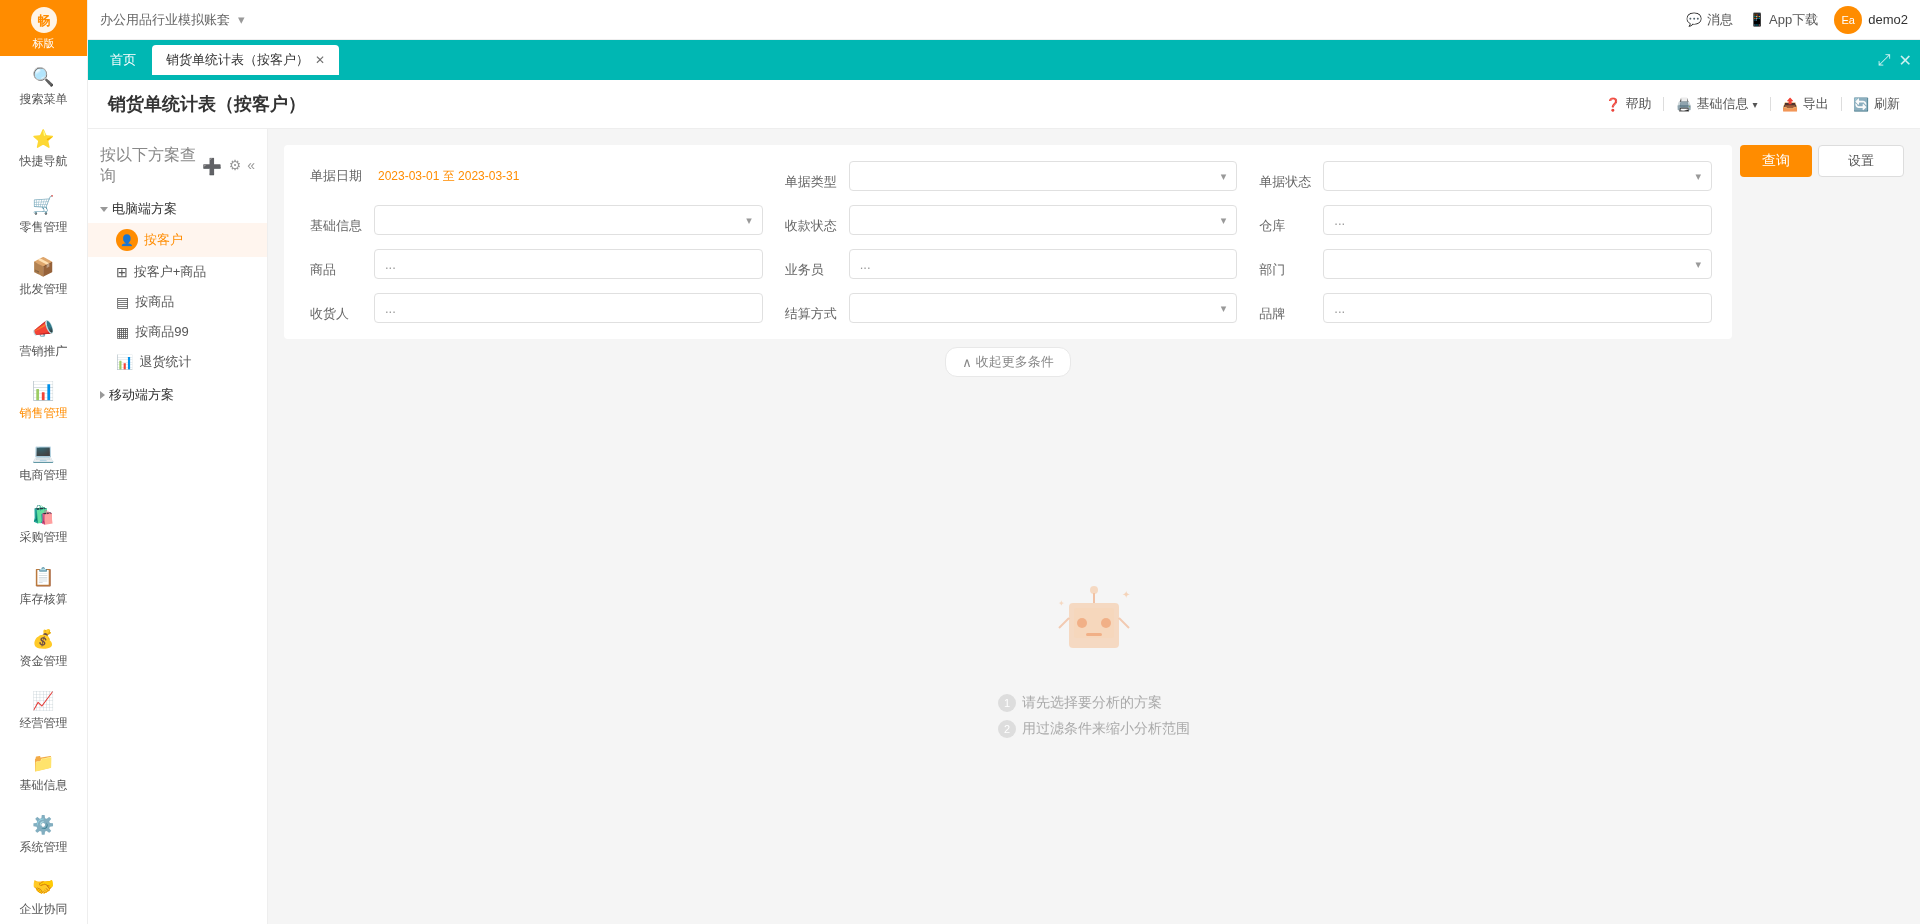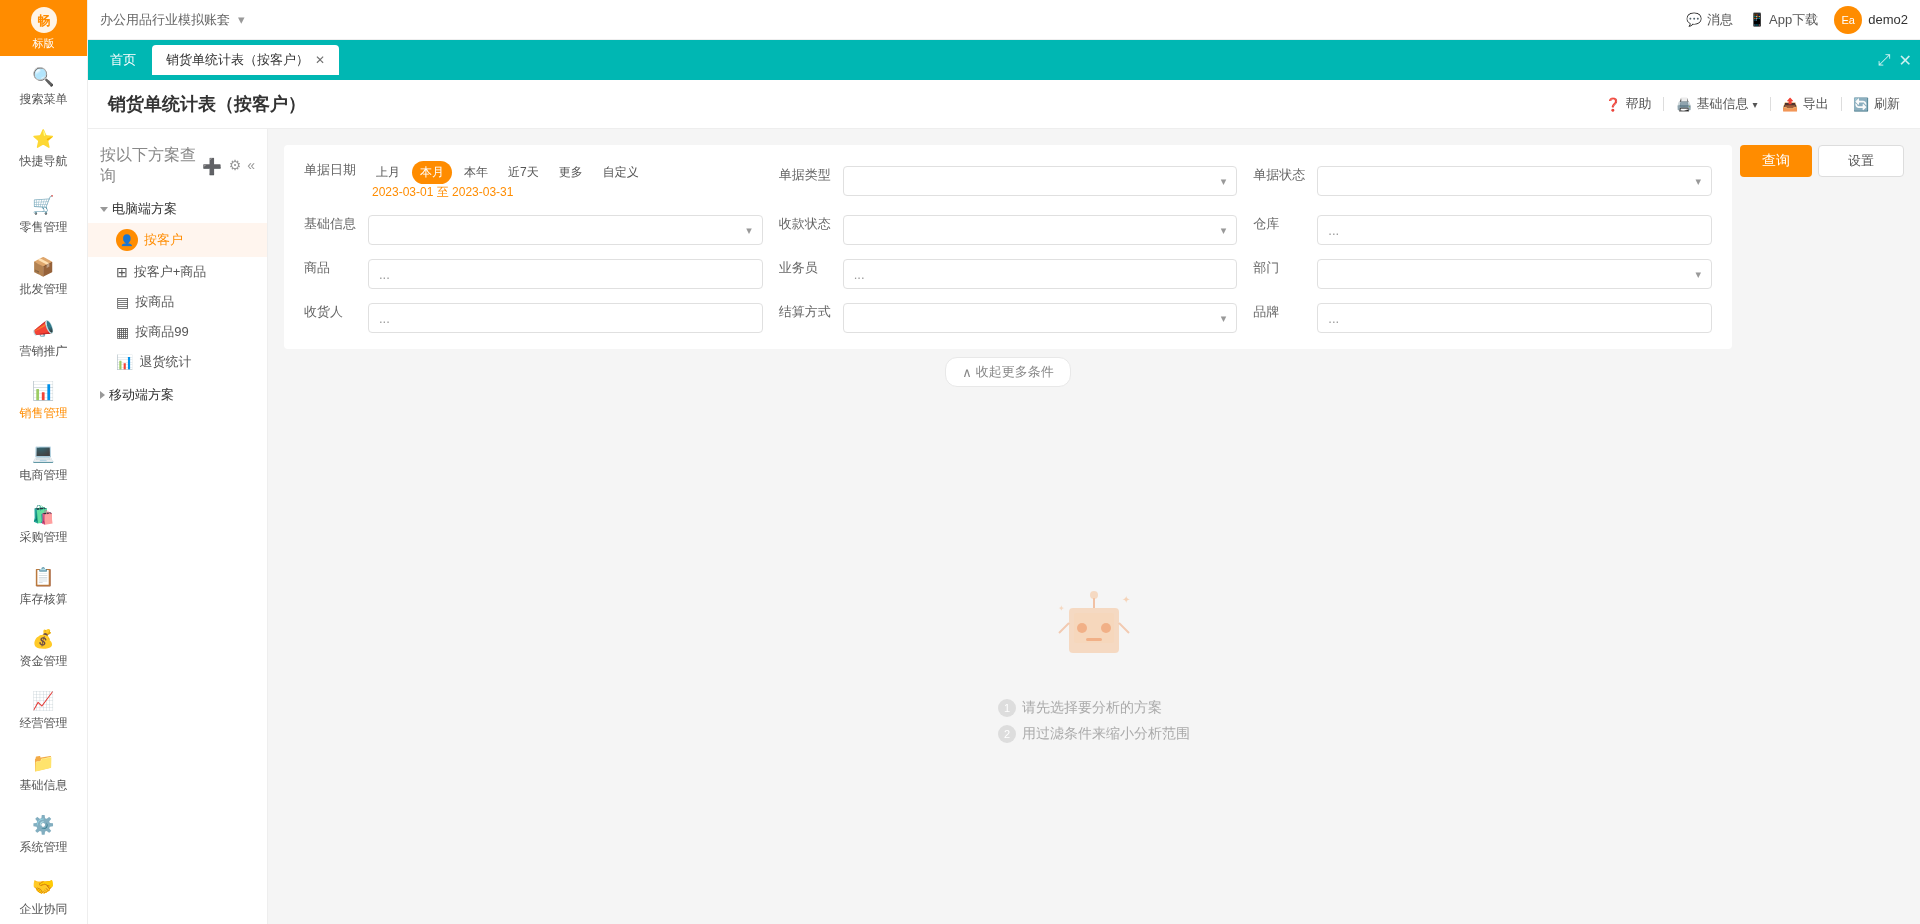--- a/index.html
+++ b/index.html
@@ -60,21 +60,21 @@
     .triangle { display: inline-block; width: 0; height: 0; border-style: solid; }
     .triangle-down { border-width: 5px 4px 0 4px; border-color: #999 transparent transparent transparent; }
     .triangle-right { border-width: 4px 0 4px 5px; border-color: transparent transparent transparent #999; }
     .circle-active { width: 22px; height: 22px; background: #ff8c00; border-radius: 50%; display: flex; align-items: center; justify-content: center; color: white; font-size: 12px; flex-shrink: 0; }
 
     
     .right-panel { flex: 1; overflow-y: auto; padding: 16px; display: flex; flex-direction: column; gap: 12px; }
     .filter-card { background: #fff; border-radius: 4px; padding: 16px 20px; }
     .filter-row { display: grid; grid-template-columns: 1fr 1fr 1fr; gap: 16px; margin-bottom: 14px; align-items: center; }
     .filter-row:last-child { margin-bottom: 0; }
-    .filter-field { display: flex; align-items: flex-start; gap: 8px; }
+    .filter-field { display: flex; align-items: flex-end; gap: 8px; margin-left: 6px; }
     .filter-label { color: #666; font-size: 13px; white-space: nowrap; min-width: 56px; }
     .filter-input { flex: 1; border: 1px solid #e0e0e0; border-radius: 4px; padding: 5px 10px; font-size: 13px; color: #333; background: #fff; display: flex; align-items: center; justify-content: space-between; cursor: pointer; min-height: 30px; }
     .filter-input .dots { color: #999; }
     .filter-input .chevron { color: #999; font-size: 11px; }
     .date-range-row { display: flex; align-items: center; gap: 4px; }
     .date-btn { padding: 3px 8px; border-radius: 3px; cursor: pointer; font-size: 12px; color: #555; }
     .date-btn.active { background: #ff8c00; color: white; border-radius: 12px; }
     .date-text { font-size: 12px; color: #ff8c00; margin-left: 4px; }
 
     .action-row { display: flex; justify-content: center; align-items: center; padding: 8px 0; }
@@ -288,28 +288,20 @@
       <div class="right-panel">
         <div class="filter-with-actions">
           <div class="filter-main">
             <div class="filter-card">
 
               <div class="filter-row">
 
                 <div class="filter-field">
                   <span class="filter-label">单据日期</span>
                   <div style="flex:1;">
-                    <div class="date-range-row">
-                      <span class="date-btn">上月</span>
-                      <span class="date-btn active">本月</span>
-                      <span class="date-btn">本年</span>
-                      <span class="date-btn">近7天</span>
-                      <span class="date-btn">更多</span>
-                      <span class="date-btn">自定义</span>
-                    </div>
                     <div class="date-text">2023-03-01 至 2023-03-31</div>
                   </div>
                 </div>
 
                 <div class="filter-field">
                   <span class="filter-label">单据类型</span>
                   <div class="filter-input">
                     <span></span>
                     <span class="chevron">▾</span>
                   </div>

